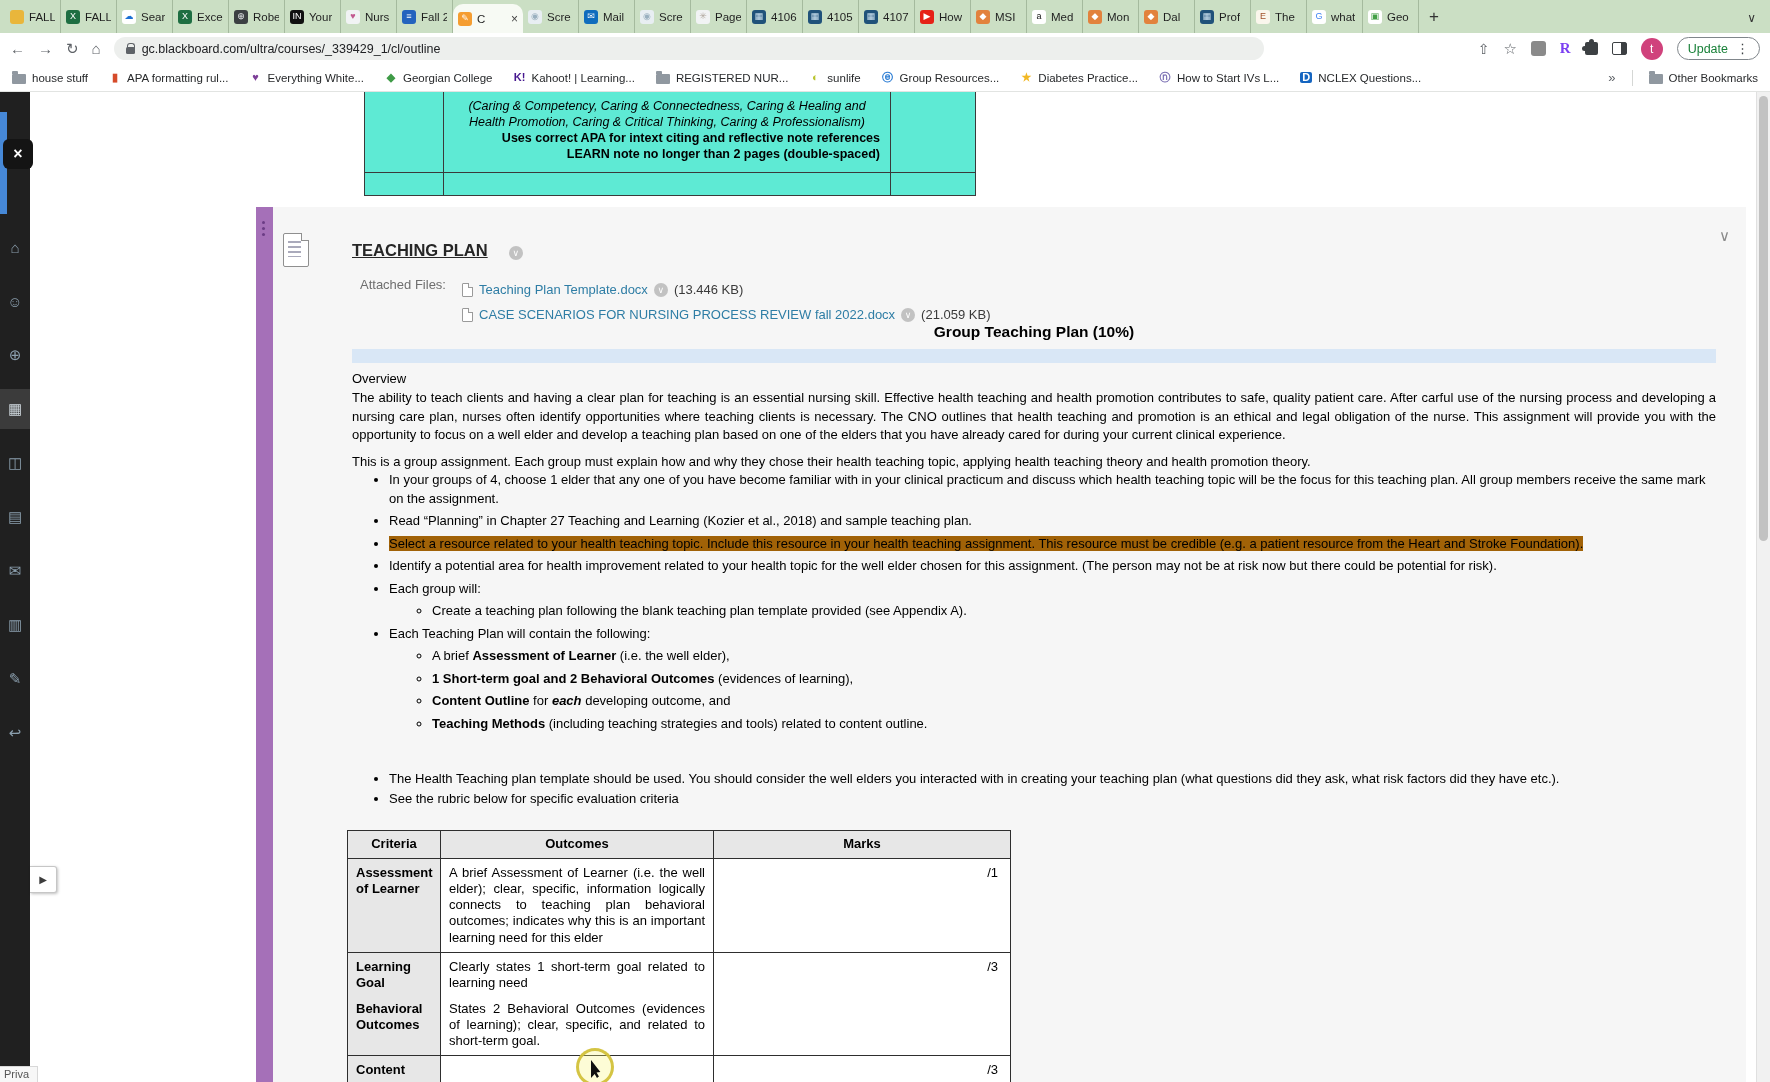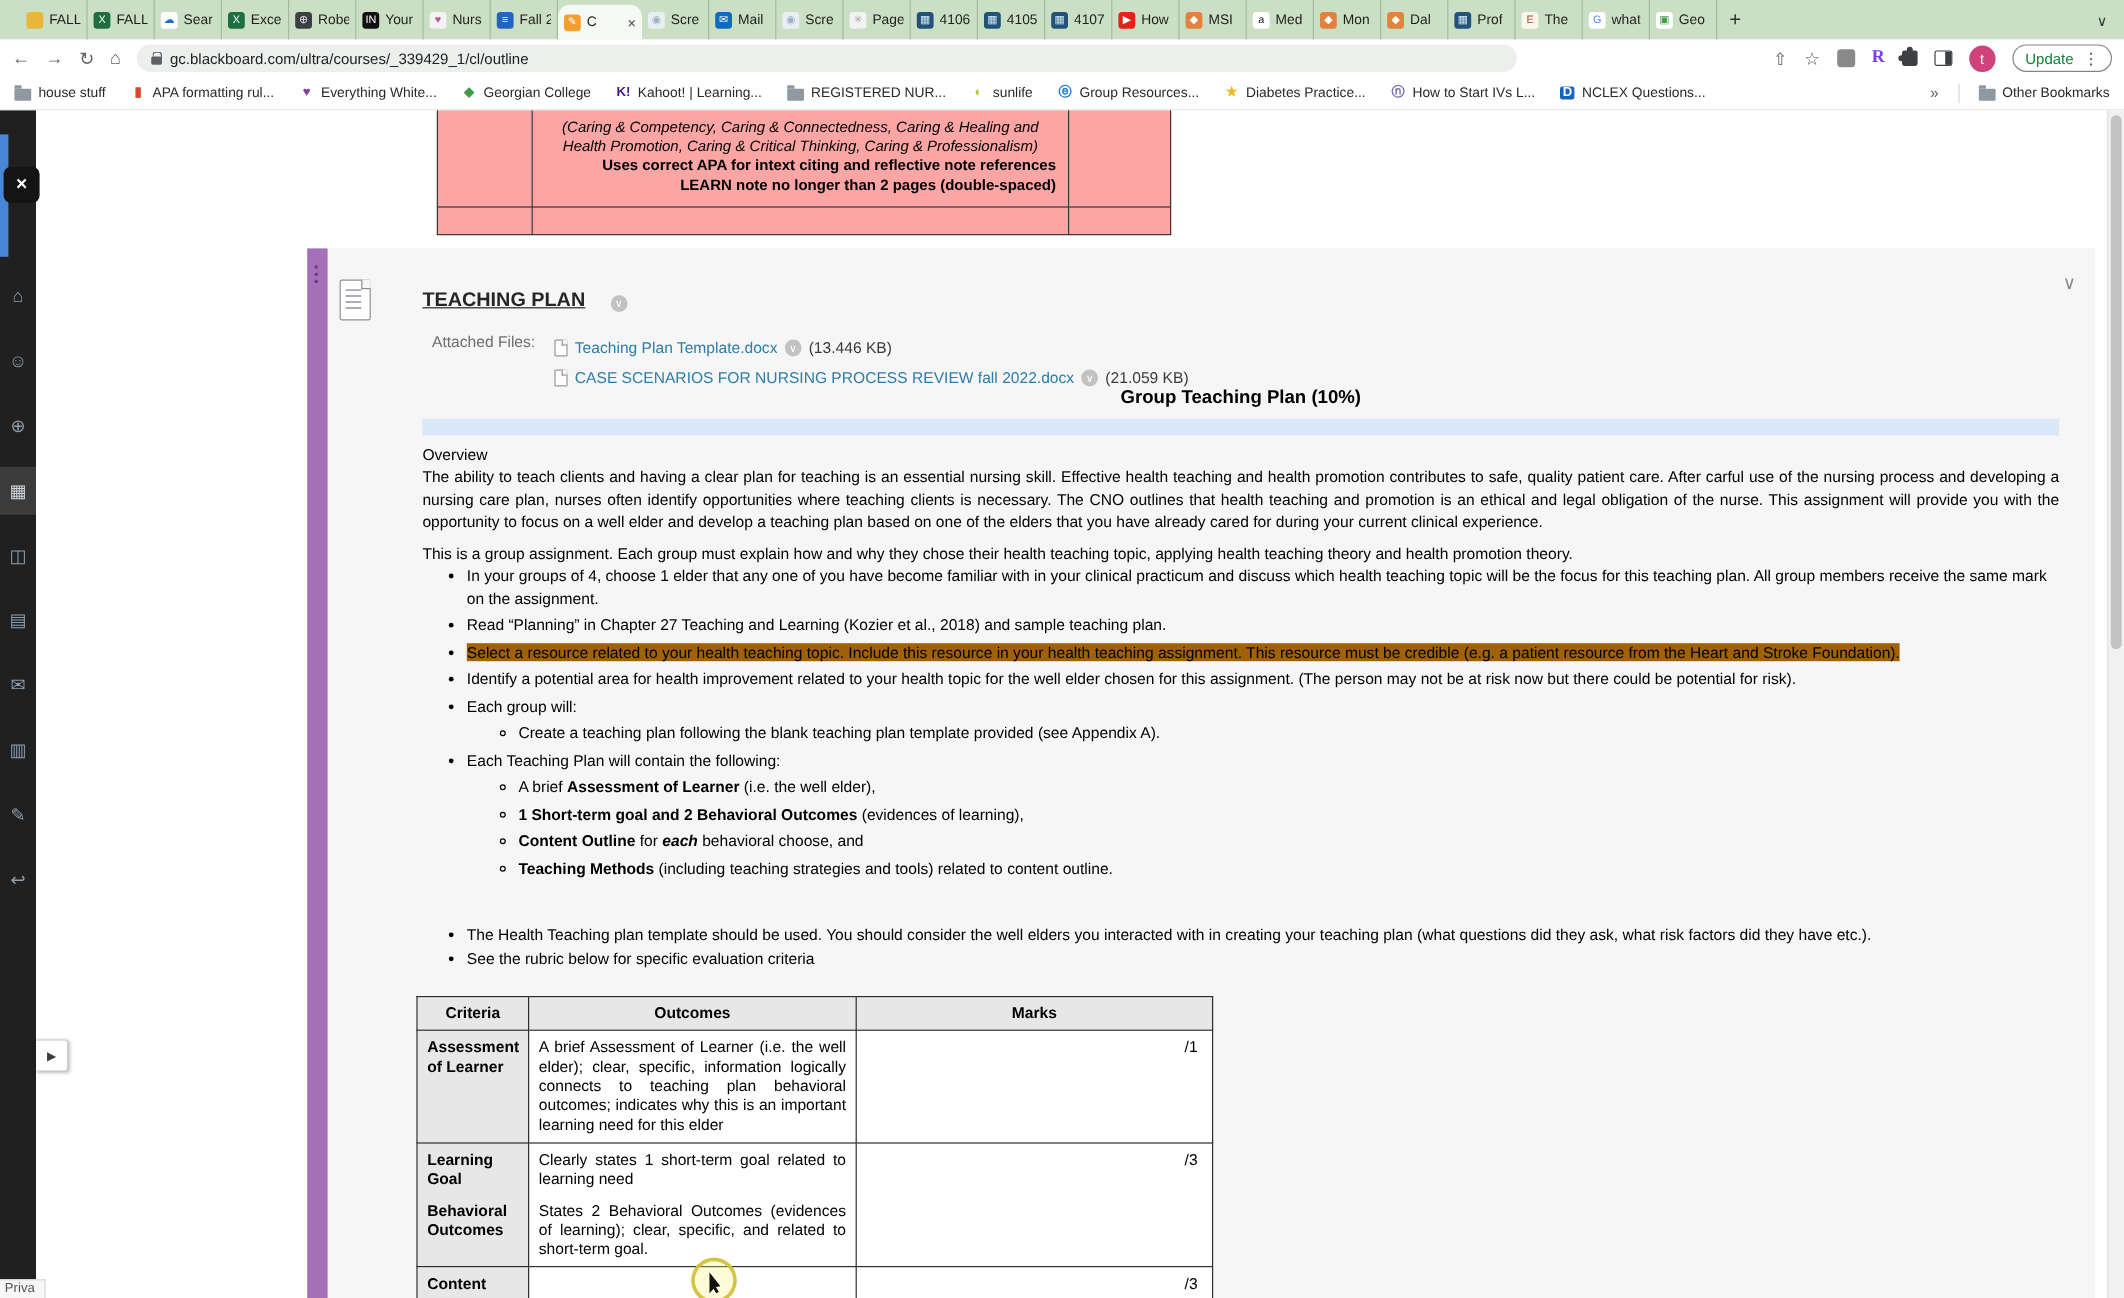--- a/index.html
+++ b/index.html
@@ -2,21 +2,21 @@
 <html><head>
 <meta charset="utf-8">
 <style>
   * { margin:0; padding:0; box-sizing:border-box; }
   html,body { width:1770px; height:1082px; }
   body { position:relative; overflow:hidden; background:#fff;
          font-family:"Liberation Sans", sans-serif; color:#1b1b1b; }
 
   
   .tabstrip { position:absolute; left:0; top:0; width:1770px; height:33px;
-              background:#cbdfc4; display:flex; align-items:flex-end; padding-left:17px; }
+              background:#cbdfc4; display:flex; align-items:flex-end; padding-left:5px; }
   .tabs { display:flex; align-items:flex-end; height:33px; }
   .tab { width:56px; height:33px; display:flex; align-items:center; padding:0 5px;
          border-right:1px solid #a5ba9e; cursor:default; overflow:hidden; }
   .tab.active { width:70px; background:#f7faf4; border-radius:10px 10px 0 0;
                 border-right:none; height:29px; }
   .fav { width:14px; height:14px; border-radius:3px; flex-shrink:0; display:flex;
          align-items:center; justify-content:center; font-size:9px; line-height:1; }
   .tlabel { margin-left:5px; font-size:11.5px; color:#1f1f1f; white-space:nowrap; overflow:hidden; }
   .tclose { margin-left:auto; font-size:12px; color:#444; }
   .newtab { font-size:17px; color:#333; margin:0 0 6px 10px; }
@@ -74,21 +74,21 @@
   .sb-ico { width:30px; height:26px; margin-bottom:28px; color:#8b9fae; font-size:15px;
             display:flex; align-items:center; justify-content:center; }
   .sb-ico.active { background:#3b3b3b; height:40px; margin-top:-7px; margin-bottom:21px; color:#cfd8de; }
   .bb-close { position:absolute; left:3px; top:47px; width:30px; height:30px; background:#141414;
               border-radius:6px; color:#fff; font-size:16px; font-weight:bold; display:flex;
               align-items:center; justify-content:center; z-index:5; }
 
   
   .prev-table { position:absolute; left:364px; top:0; width:612px; height:104px;
                 border-left:1px solid #3a3a3a; border-right:1px solid #3a3a3a;
-                border-bottom:1px solid #3a3a3a; background:#fca5a5; }
+                border-bottom:1px solid #3a3a3a; background:#5eead4; }
   .pt-v1, .pt-v2 { position:absolute; top:0; bottom:0; width:1px; background:#3a3a3a; }
   .pt-v1 { left:78px; } .pt-v2 { left:525px; }
   .pt-hr { position:absolute; left:0; right:0; top:80px; height:1px; background:#3a3a3a; }
   .pt-text { position:absolute; left:79px; width:446px; top:6px; font-size:12.5px; line-height:16px;
              color:#000; padding:0 10px; }
   .pt-ital { font-style:italic; text-align:center; }
   .pt-bold { font-weight:bold; text-align:right; }
 
   
   .card { position:absolute; left:256px; top:115px; width:1490px; height:875px; background:#f6f6f6; }
@@ -459,21 +459,21 @@
         <li>Identify a potential area for health improvement related to your health topic for the well elder chosen for this assignment. (The person may not be at risk now but there could be potential for risk).</li>
         <li><span>Each group will:</span>
           <ul class="sub">
             <li>Create a teaching plan following the blank teaching plan template provided (see Appendix A).</li>
           </ul>
         </li>
         <li><span>Each Teaching Plan will contain the following:</span>
           <ul class="sub">
             <li><span>A brief </span><span class="b">Assessment of Learner</span><span> (i.e. the well elder),</span></li>
             <li><span class="b">1 Short-term goal and 2 Behavioral Outcomes</span><span> (evidences of learning),</span></li>
-            <li><span class="b">Content Outline</span><span> for </span><span class="bi">each</span><span> behavioral choose, and</span></li>
+            <li><span class="b">Content Outline</span><span> for </span><span class="bi">each</span><span> developing outcome, and</span></li>
             <li><span class="b">Teaching Methods</span><span> (including teaching strategies and tools) related to content outline.</span></li>
           </ul>
         </li>
       </ul>
 
       <ul class="tail">
         <li>The Health Teaching plan template should be used.  You should consider the well elders you interacted with in creating your teaching plan (what questions did they ask, what risk factors did they have etc.).</li>
         <li>See the rubric below for specific evaluation criteria</li>
       </ul>
 

